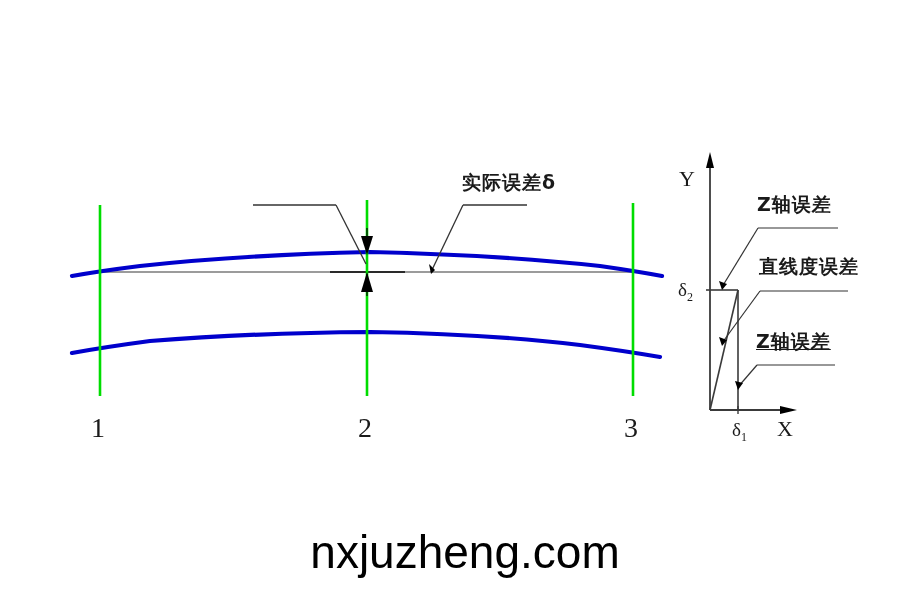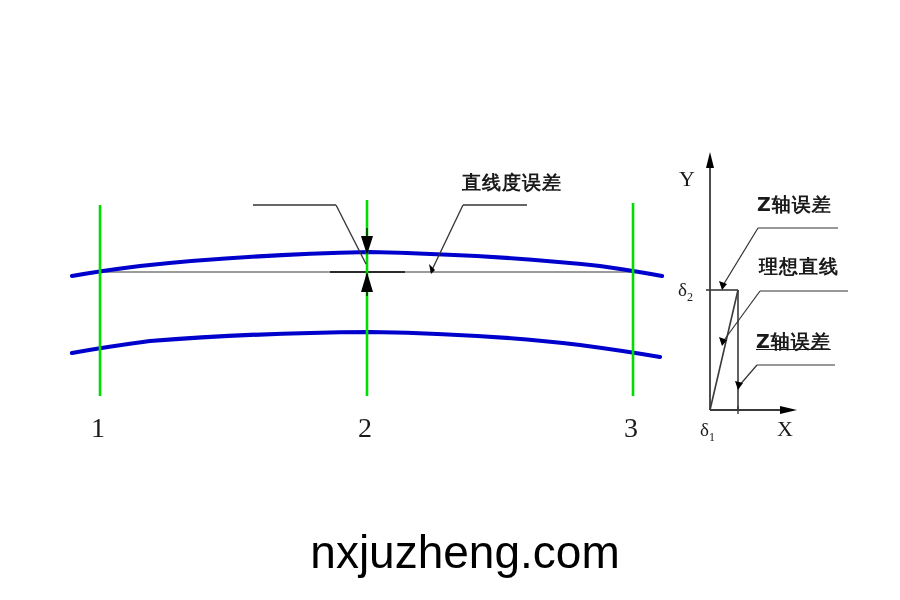--- a/index.html
+++ b/index.html
@@ -135,41 +135,41 @@
 
       <g>
         <line x1="757" y1="365" x2="835" y2="365" stroke="#333333" stroke-width="1.2"></line>
         <line x1="757" y1="365" x2="738" y2="387" stroke="#333333" stroke-width="1.2"></line>
         <polygon points="735,381 743,383 738,390" fill="#000000"></polygon>
       </g>
     </g>
   </svg>
 
 
-  <div class="lbl cn-label" style="left:462px; top:170px;">直线度误差</div>
+  <div class="lbl cn-label" style="left:462px; top:170px;">实际误差δ</div>
 
   <div class="lbl station-num" style="left:91px; top:412px;">1</div>
 
   <div class="lbl station-num" style="left:358px; top:412px;">2</div>
 
   <div class="lbl station-num" style="left:624px; top:412px;">3</div>
 
   <div class="lbl axis-name" style="left:679px; top:166px;">Y</div>
 
   <div class="lbl axis-name" style="left:777px; top:416px;">X</div>
 
   <div class="lbl delta-lbl" style="left:678px; top:279px;">
     <span>δ</span><sub>2</sub>
   </div>
 
-  <div class="lbl delta-lbl" style="left:700px; top:419px;">
+  <div class="lbl delta-lbl" style="left:732px; top:419px;">
     <span>δ</span><sub>1</sub>
   </div>
 
   <div class="lbl cn-label" style="left:757px; top:192px;">Z轴误差</div>
 
-  <div class="lbl cn-label" style="left:759px; top:254px;">理想直线</div>
+  <div class="lbl cn-label" style="left:759px; top:254px;">直线度误差</div>
 
   <div class="lbl cn-label" style="left:756px; top:329px;text-decoration:underline;">Z轴误差</div>
 
   <div id="watermark"><span id="wm-inner">nxjuzheng.com</span></div>
 
 </div>
 
 </body></html>

